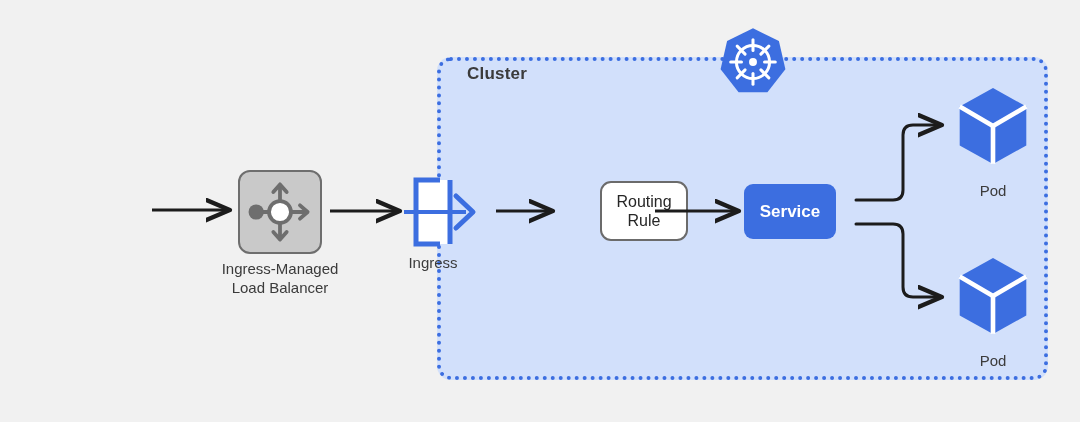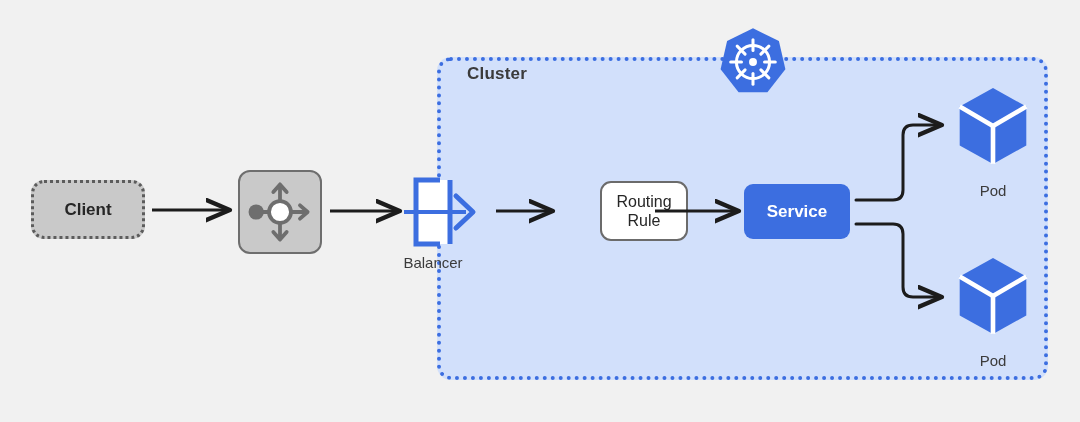--- a/index.html
+++ b/index.html
@@ -132,21 +132,21 @@
   .routing-box span {
     font-size: 16px;
     color: #262626;
   }
 
   
   .service-box {
     position: absolute;
     left: 744px;
     top: 184px;
-    width: 106px;
+    width: 92px;
     height: 55px;
     background: #3c6ee0;
     border-radius: 9px;
     display: flex;
     align-items: center;
     justify-content: center;
   }
   .service-box span {
     font-size: 17px;
     font-weight: bold;
@@ -197,50 +197,51 @@
         <line x1="66" y1="50" x2="81" y2="50"></line>
         <line x1="28" y1="28" x2="39" y2="39"></line>
         <line x1="61" y1="61" x2="72" y2="72"></line>
         <line x1="72" y1="28" x2="61" y2="39"></line>
         <line x1="39" y1="61" x2="28" y2="72"></line>
       </g>
       <circle cx="50" cy="50" r="5.5" fill="#ffffff"></circle>
     </svg>
   </div>
 
-  <div class="client-box">
-    <span>Client</span>
-  </div>
 
   <div class="lb-box">
     <svg viewBox="0 0 84 84" width="80" height="80">
       <g stroke="#6e6e6e" stroke-width="4" fill="none" stroke-linecap="round" stroke-linejoin="round">
         <line x1="22" y1="42" x2="34" y2="42"></line>
         <line x1="42" y1="34" x2="42" y2="14"></line>
         <polyline points="35,21 42,13 49,21"></polyline>
         <line x1="50" y1="42" x2="70" y2="42"></line>
         <polyline points="63,35 71,42 63,49"></polyline>
         <line x1="42" y1="50" x2="42" y2="70"></line>
         <polyline points="35,63 42,71 49,63"></polyline>
       </g>
       <circle cx="17" cy="42" r="8" fill="#6e6e6e"></circle>
       <circle cx="42" cy="42" r="11.5" fill="#ffffff" stroke="#6e6e6e" stroke-width="4"></circle>
     </svg>
   </div>
+  <div class="lb-caption">
+    <div>Ingress-Managed</div>
+    <div>Load Balancer</div>
+  </div>
 
   <div class="ingress-icon">
     <svg viewBox="0 0 82 72" width="82" height="72">
       <rect x="12" y="4" width="36" height="64" fill="#ffffff"></rect>
       <path d="M36 4 L12 4 L12 68 L36 68" fill="none" stroke="#3c6ee0" stroke-width="5"></path>
       <line x1="46" y1="4" x2="46" y2="68" stroke="#3c6ee0" stroke-width="5"></line>
       <line x1="0" y1="36" x2="62" y2="36" stroke="#3c6ee0" stroke-width="4"></line>
       <polyline points="52,20 69,36 52,52" fill="none" stroke="#3c6ee0" stroke-width="5" stroke-linecap="round" stroke-linejoin="round"></polyline>
     </svg>
   </div>
-  <div class="ingress-caption">Balancer</div>
+  <div class="ingress-caption">Ingress</div>
 
   <div class="routing-box">
     <span>Routing</span>
     <span>Rule</span>
   </div>
 
   <div class="service-box">
     <span>Service</span>
   </div>
 

